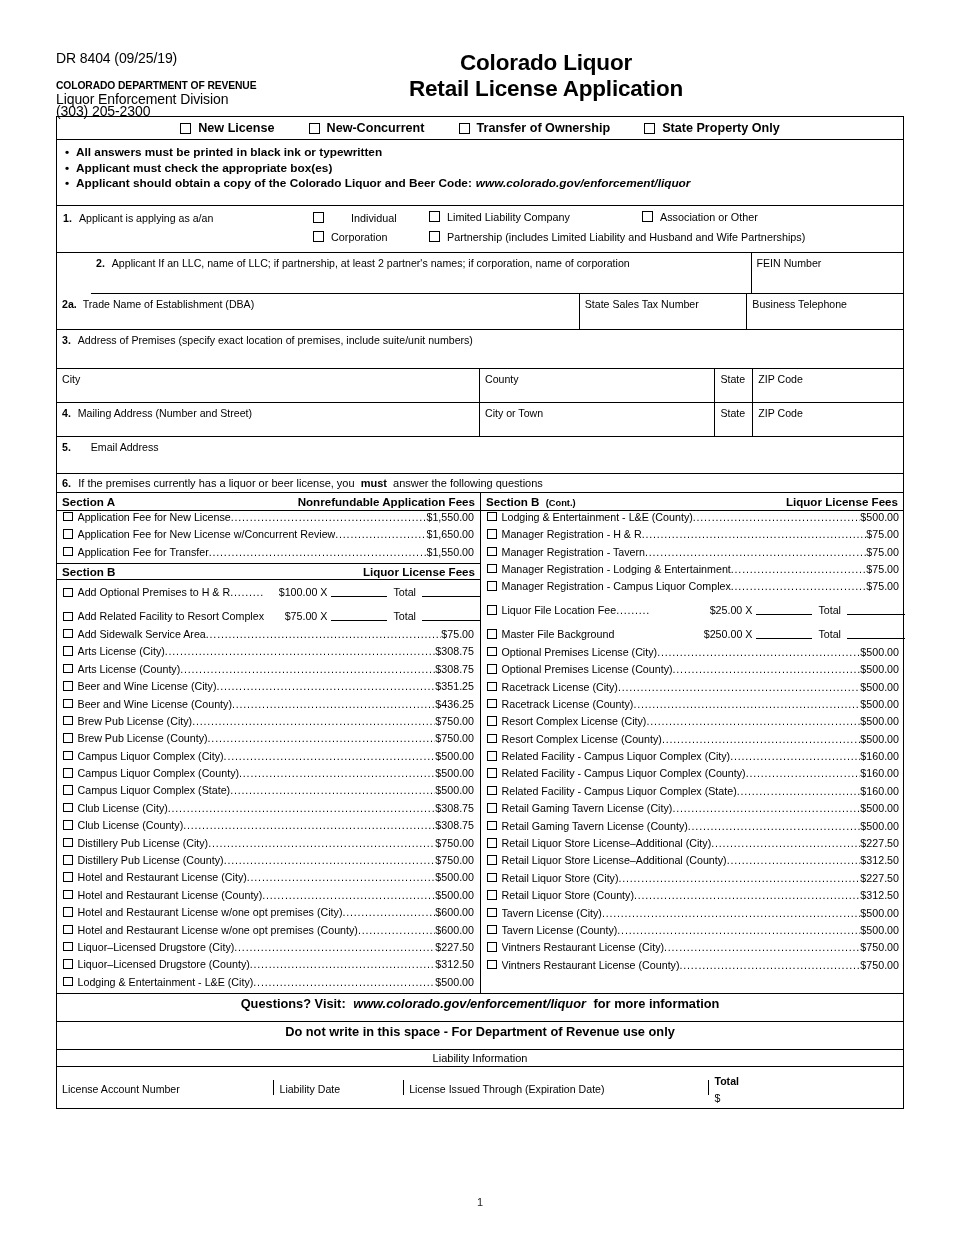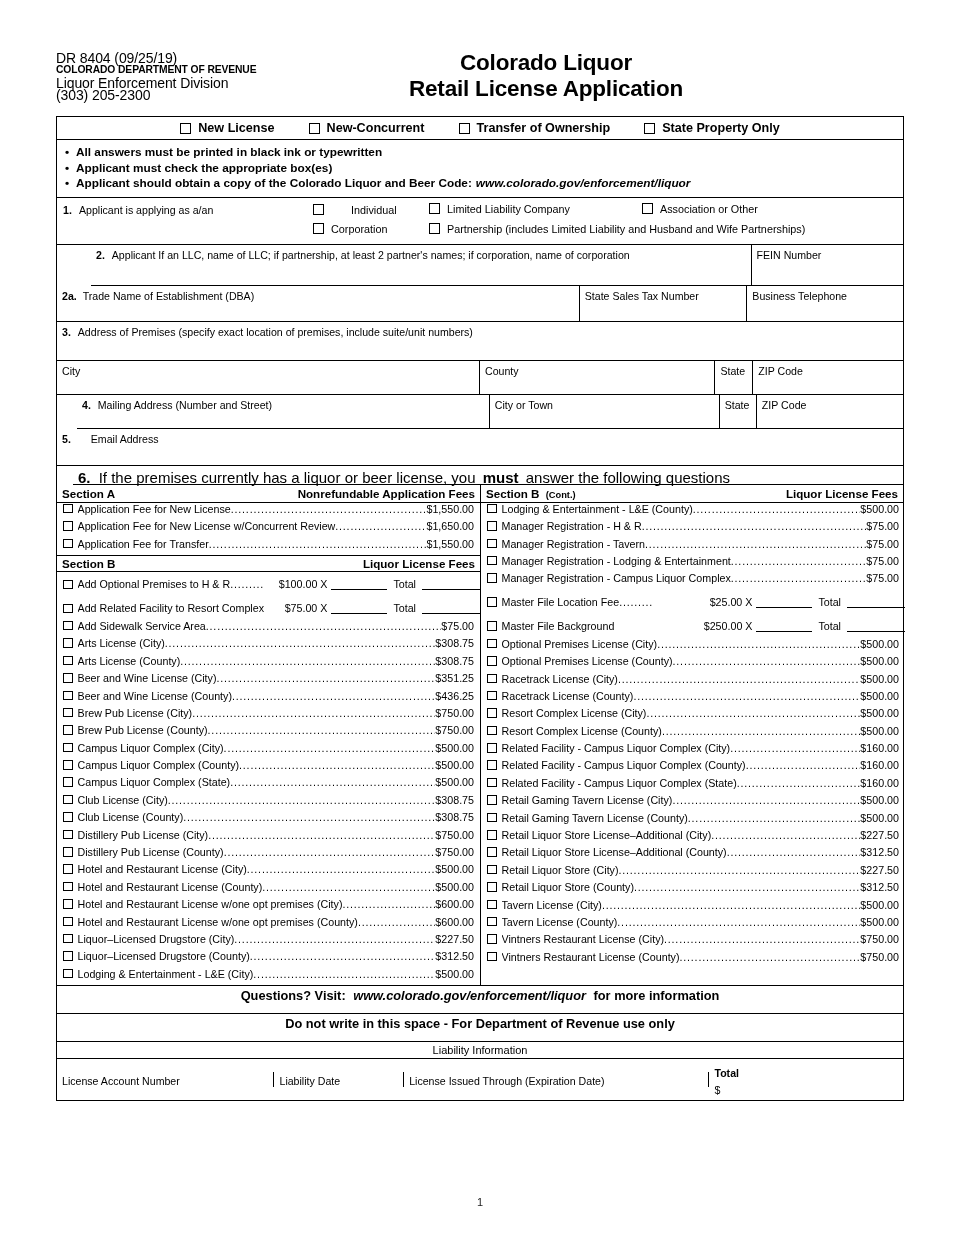--- a/index.html
+++ b/index.html
@@ -25,21 +25,21 @@
     left: 56px; top: 52px;
     width: 848px;
     height: 62px;
   }
   .hdr-left {
     position: absolute;
     left: 0; top: 0;
     line-height: 12.4px;
   }
   .hdr-left div { font-size: 14px; letter-spacing: -0.1px; }
-  .hdr-left .bold { font-weight: bold; font-size: 10.3px; }
+  .hdr-left .bold { font-weight: bold; font-size: 10.3px; margin-top: 16px; }
   .hdr-title {
     position: absolute;
     left: 250px; top: -2px;
     width: 480px;
     text-align: center;
     font-size: 22.5px;
     font-weight: bold;
     line-height: 25.5px;
     letter-spacing: -0.2px;
   }
@@ -74,21 +74,21 @@
     display: inline-block;
     width: 11px; height: 11px;
     border: 1.3px solid #000;
     background: #fff;
     margin-right: 7px;
     flex: 0 0 auto;
   }
   .cb.sm { width: 9.5px; height: 9.5px; border-width: 1px; margin-right: 5px; }
 
   
-  .bullets { padding: 5px 0 5px 8px; }
+  .bullets { padding: 5px 0 13px 8px; }
   .bullets div {
     font-size: 11.8px;
     font-weight: bold;
     line-height: 15.6px;
     white-space: nowrap;
   }
   .bullets .bul { display: inline-block; width: 11px; }
   .ital { font-style: italic; font-weight: bold; }
 
   
@@ -138,21 +138,21 @@
     height: 17.4px;
     padding-left: 6px;
     white-space: nowrap;
     line-height: 12px;
   }
   .feeline .cb { margin-top: 1px; }
   .feetext {
     flex: 1 1 auto;
     overflow: hidden;
     display: flex;
-    align-items: flex-end;
+    align-items: flex-start;
     min-width: 0;
   }
   .nm { flex: 0 0 auto; }
   .dots {
     flex: 1 1 auto;
     overflow: hidden;
     white-space: nowrap;
     letter-spacing: 0.8px;
     font-size: 10.7px;
     margin: 0 0px;
@@ -296,42 +296,42 @@
         <span>County</span>
       </div>
       <div class="cell" style="width:38px;">
         <span>State</span>
       </div>
       <div class="cell" style="width:150px;">
         <span>ZIP Code</span>
       </div>
     </div>
 
-    <div class="row cellrow" style="height:34px;margin-left:20px;">
+    <div class="row cellrow" style="height:34px;">
       <div class="cell" style="width:424px;">
         <b>4.</b>
         <span style="margin-left:4px;">Mailing Address  (Number and Street)</span>
       </div>
       <div class="cell" style="width:236px;">
         <span>City or Town</span>
       </div>
       <div class="cell" style="width:38px;">
         <span>State</span>
       </div>
       <div class="cell" style="width:150px;">
         <span>ZIP Code</span>
       </div>
     </div>
 
     <div class="row" style="height:37px; padding:4px 0 0 5px; font-size:10.6px;">
       <b>5.</b>
       <span style="margin-left:17px;">Email Address</span>
     </div>
 
-    <div class="row thin" style="height:19px; padding:3px 0 8px 5px; font-size:15px; white-space:nowrap;margin-left:16px;">
+    <div class="row thin" style="height:19px; padding:3px 0 8px 5px; font-size:11px; white-space:nowrap;">
       <b>6.</b>
       <span style="margin-left:4px;">If the premises currently has a liquor or beer license, you</span>
       <b style="margin-left:3px;">must</b>
       <span style="margin-left:3px;">answer the following questions</span>
     </div>
 
 
     <div class="row" style="display:flex;">
       <div class="sechdr" style="width:424px; border-right:1.6px solid #000;">
         <span>Section A</span>
@@ -610,21 +610,21 @@
                 <span class="cb sm"></span>
                 <span class="feetext">
                   <span class="nm">Manager Registration -  Campus Liquor Complex</span>
                   <span class="dots">............................................................................................................................................</span>
                 </span>
                 <span class="amt">$75.00</span>
               </div>
               <div class="feeline" style="height: 24px; align-items: center;">
                 <span class="cb sm"></span>
                 <span class="feetext">
-                  <span class="nm">Master File Location Fee</span>
+                  <span class="nm">Liquor File Location Fee</span>
                   <span class="dots">.........</span>
                   <span class="nm" style="margin-right: 4px;">$25.00 X</span>
                   <span class="blank" style="width: 56px;"></span>
                   <span class="nm" style="margin: 0px 6px;">Total</span>
                   <span class="blank" style="width: 58px;"></span>
                 </span>
               </div>
               <div class="feeline" style="height: 24px; align-items: center;">
                 <span class="cb sm"></span>
                 <span class="feetext">

